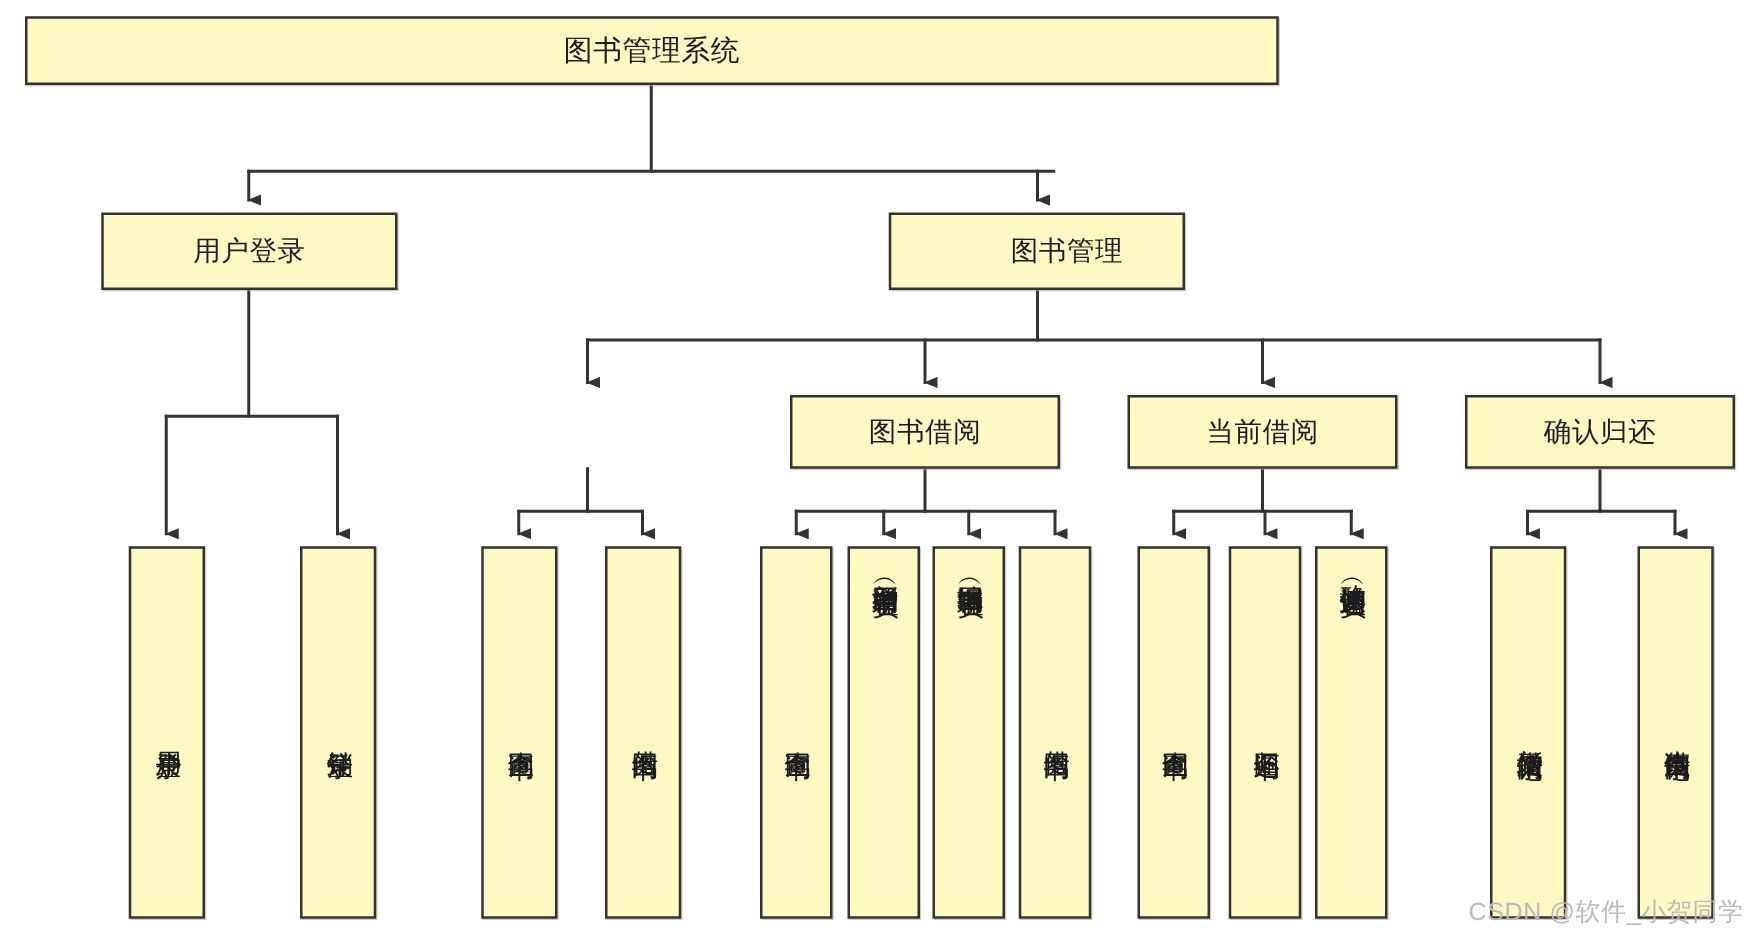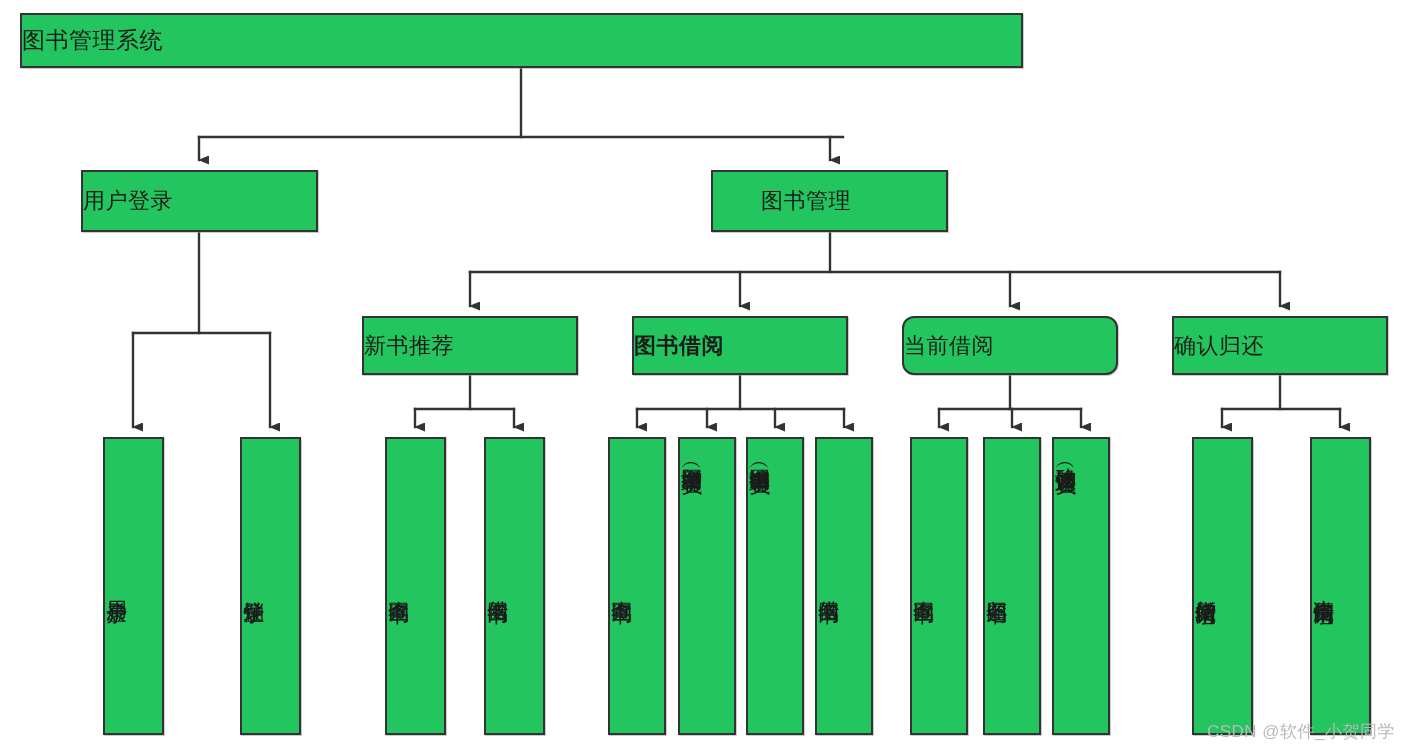--- a/index.html
+++ b/index.html
@@ -25,26 +25,26 @@
     position: absolute;
     left: 0;
     top: 0;
     width: 1405px;
     height: 747px;
     pointer-events: none;
   }
   .node {
     position: absolute;
     box-sizing: border-box;
-    background: #22c55e;
+    background: #fef9c3;
     border: 2px solid #333333;
     box-shadow: 1px 1px 0 0 rgba(160,160,160,0.55);
     display: flex;
     align-items: center;
-    justify-content: flex-start;
+    justify-content: center;
     color: #1b1b1b;
   }
   .node-label {
     display: block;
     text-align: center;
     line-height: 1.18;
     white-space: nowrap;
   }
   .node.horizontal .node-label {
     font-size: 22px;
@@ -67,21 +67,21 @@
     white-space: nowrap;
   }
   .node.vertical.center-text {
     align-items: center;
     padding-top: 0;
   }
   #watermark {
     position: absolute;
     right: 10px;
     bottom: 4px;
-    font-size: 17px;
+    font-size: 20px;
     color: #b9b9b9;
     letter-spacing: 0.5px;
     white-space: nowrap;
     margin-top: 32px;
   }
 </style>
 </head>
 <body>
 
 <div id="diagram-root">
@@ -140,27 +140,24 @@
     <span class="node-label">图书管理系统</span>
   </div>
 
   <div class="node horizontal" style="left:81px; top:170px; width:237px; height:62px;">
     <span class="node-label">用户登录</span>
   </div>
   <div class="node horizontal" style="left:711px; top:170px; width:237px; height:62px;padding-left:48px;">
     <span class="node-label">图书管理</span>
   </div>
 
-  <div class="node horizontal" style="left:362px; top:316px; width:216px; height:59px;">
-    <span class="node-label">新书推荐</span>
-  </div>
-  <div class="node horizontal" style="left:632px; top:316px; width:216px; height:59px;font-weight:bold;">
+  <div class="node horizontal" style="left:632px; top:316px; width:216px; height:59px;">
     <span class="node-label">图书借阅</span>
   </div>
-  <div class="node horizontal" style="left:902px; top:316px; width:216px; height:59px;border-radius:12px;">
+  <div class="node horizontal" style="left:902px; top:316px; width:216px; height:59px;">
     <span class="node-label">当前借阅</span>
   </div>
   <div class="node horizontal" style="left:1172px; top:316px; width:216px; height:59px;">
     <span class="node-label">确认归还</span>
   </div>
 
   <div class="node vertical center-text" style="left:103px; top:437px; width:61px; height:298px;">
     <span class="node-label">用户登录</span>
   </div>
   <div class="node vertical center-text" style="left:240px; top:437px; width:61px; height:298px;">

